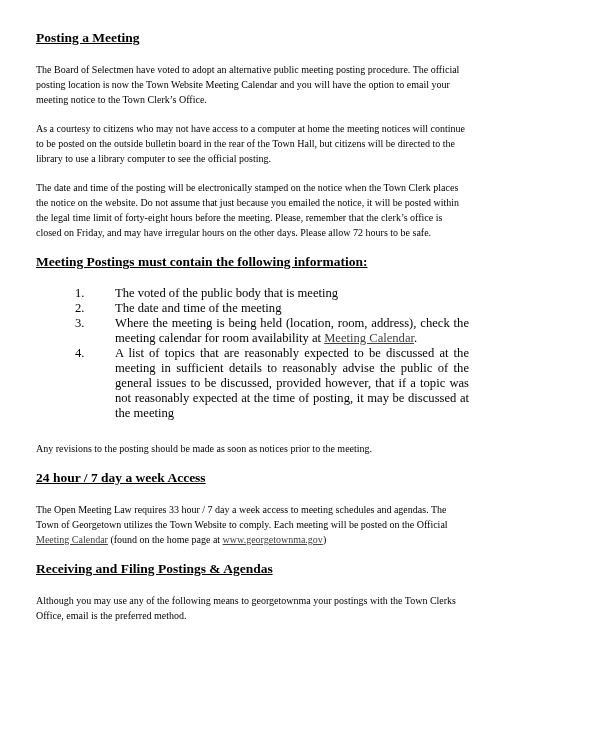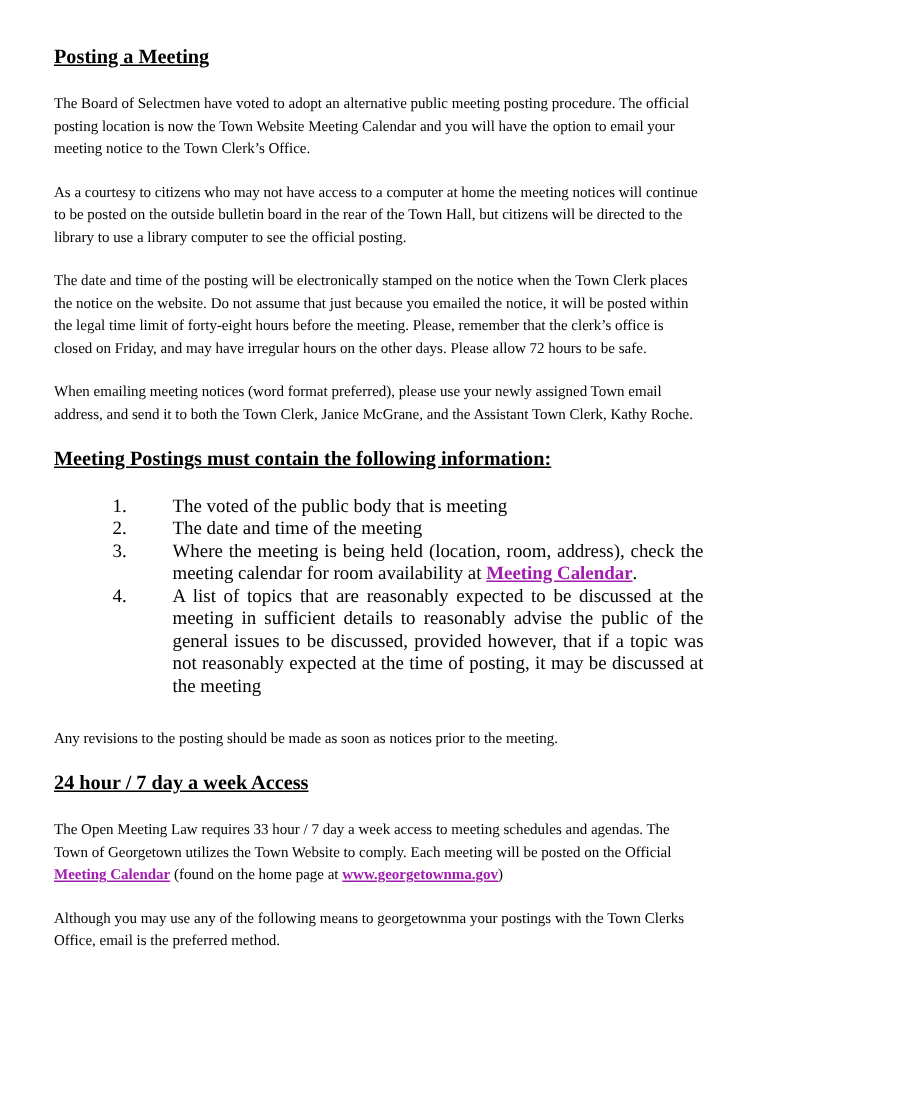--- a/index.html
+++ b/index.html
@@ -21,24 +21,23 @@
     text-decoration: underline;
     margin: 2px 0 16px 0;
   }
   .para {
     font-size: 10px;
     line-height: 15px;
     margin: 0 0 14px 0;
   }
   .para b { font-weight: normal; }
   .link {
-    color: #a21caf;
+    color: #404040;
     text-decoration: underline;
     cursor: pointer;
-    font-weight: bold;
   }
   .list { margin: 4px 0 20px 0; }
   .li {
     display: flex;
     font-size: 12.6px;
     line-height: 15px;
   }
   .li .num {
     padding-left: 39px;
     width: 79px;
@@ -55,21 +54,20 @@
 <div class="page">
 
   <div class="heading">Posting a Meeting</div>
 
   <p class="para">The Board of Selectmen have voted to adopt an alternative public meeting posting procedure.  The official posting location is now the Town Website Meeting Calendar and you will have the option to email your meeting notice to the Town Clerk’s Office.</p>
 
   <p class="para">As a courtesy to citizens who may not have access to a computer at home the meeting notices will continue to be posted on the outside bulletin board in the rear of the Town Hall, but citizens will be directed to the library to use a library computer to see the official posting.</p>
 
   <p class="para"><span>The date and time of the posting will be electronically stamped on the notice when the Town Clerk places the notice on the website.  </span><b>Do not assume that just because you emailed the notice, it will be posted within the legal time limit of forty-eight hours before the meeting</b><span>.  Please, remember that the clerk’s office is closed on Friday, and may have irregular hours on the other days.  </span><b>Please allow 72 hours to be safe</b><span>.</span></p>
 
-  <p class="para"><span>When emailing meeting notices (word format preferred), please use your newly assigned Town email address, and </span><b>send it to both</b><span> the Town Clerk, Janice McGrane, and the Assistant Town Clerk, Kathy Roche.</span></p>
 
   <div class="heading">Meeting Postings must contain the following information:</div>
 
   <div class="list">
     <div class="li">
       <span class="num">1.</span>
       <span class="litext">The voted of the public body that is meeting</span>
     </div>
     <div class="li">
       <span class="num">2.</span>
@@ -84,16 +82,17 @@
       <span class="litext">A list of topics that are reasonably expected to be discussed at the meeting in sufficient details to reasonably advise the public of the general issues to be discussed, provided however, that if a topic was not reasonably expected at the time of posting, it may be discussed at the meeting</span>
     </div>
   </div>
 
   <p class="para">Any revisions to the posting should be made as soon as notices prior to the meeting.</p>
 
   <div class="heading">24 hour / 7 day a week Access</div>
 
   <p class="para"><span>The Open Meeting Law requires 33 hour / 7 day a week access to meeting schedules and agendas.   The Town of Georgetown utilizes the Town Website to comply.  Each meeting will be posted on the Official </span><span class="link">Meeting Calendar</span><span> (found on the home page at </span><span class="link">www.georgetownma.gov</span><span>)</span></p>
 
+  <div class="heading">Receiving and Filing Postings &amp; Agendas</div>
 
   <p class="para">Although you may use any of the following means to georgetownma your postings with the Town Clerks Office, email is the preferred method.</p>
 
 </div>
 
 </body></html>

